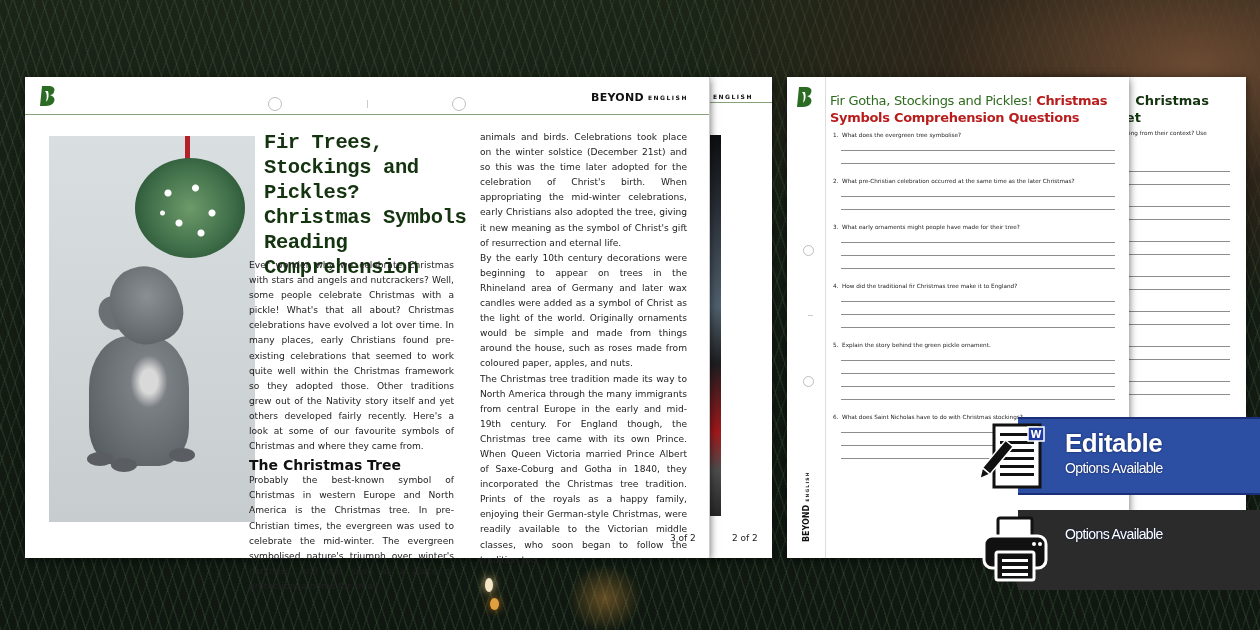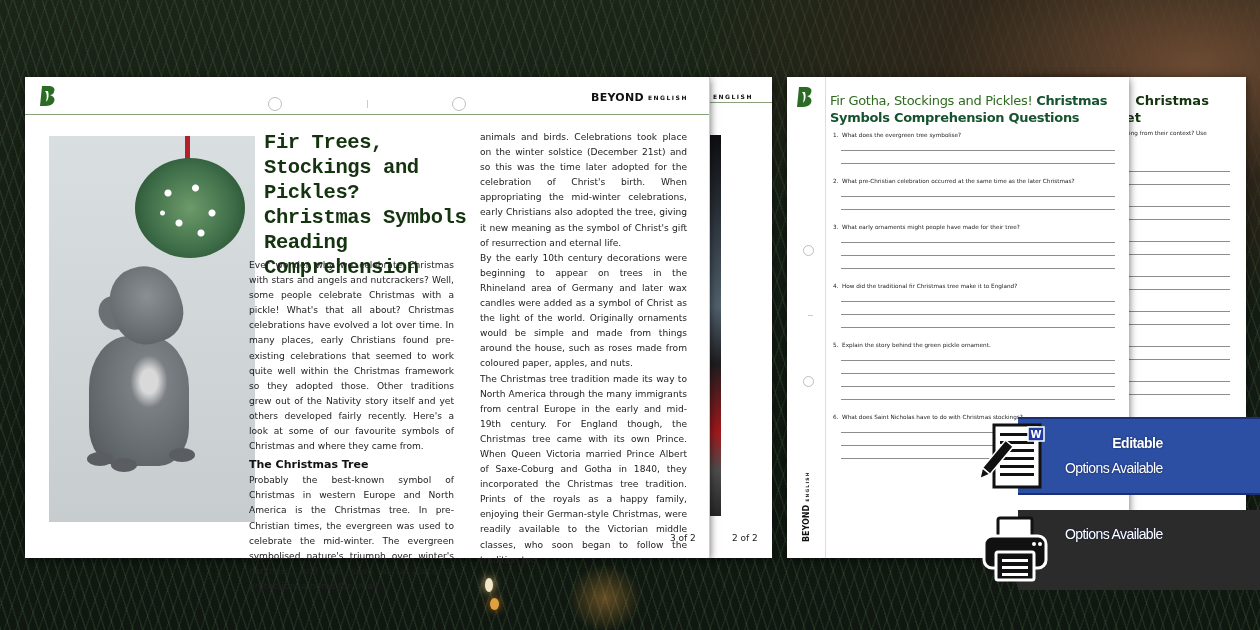--- a/index.html
+++ b/index.html
@@ -80,40 +80,40 @@
       position: absolute; left: 239px; top: 53px; width: 205px;
       font-family: Liberation Mono, monospace; font-weight: bold; font-size: 20.5px; line-height: 25px;
       color: #14330f; letter-spacing: -0.4px;
     }
     .body-text {
       position: absolute; font-family: "DejaVu Sans", sans-serif; font-size: 9.1px; line-height: 15.1px;
       color: #222; text-align: justify;
     }
     .body-text p + p { }
     .subhead {
-      font-family: "DejaVu Sans", sans-serif; font-weight: bold; font-size: 11px; color: #111;
+      font-family: "DejaVu Sans", sans-serif; font-weight: bold; font-size: 14px; color: #111;
       line-height: 16px; margin-top: 3px;
     }
     .page-num {
       position: absolute; font-family: "DejaVu Sans", sans-serif; font-size: 9px; color: #222;
     }
     .side-photo {
       position: absolute; left: 709px; top: 135px; width: 12px; height: 381px;
       background: linear-gradient(180deg, #0d0e10 0%, #2a3038 20%, #50606d 45%, #1e1e20 60%, #a1191c 78%, #4d4d4d 88%, #262626 100%);
     }
 
     
     .qpage-back { left: 1020px; top: 77px; width: 226px; height: 481px; }
     .qpage-front { left: 787px; top: 77px; width: 342px; height: 481px; }
     .q-sidebar-line { position: absolute; left: 38px; top: 0; bottom: 0; width: 1px; background: #ddd; }
     .q-title {
       position: absolute; left: 43px; top: 15px; width: 300px;
       font-family: "DejaVu Sans", sans-serif; font-size: 13px; line-height: 17px; color: #2e6b1f; letter-spacing: -0.3px;
     }
-    .q-title b { color: #14532d; }
+    .q-title b { color: #b91c1c; }
     .q-list { position: absolute; left: 46px; top: 55px; width: 282px; }
     .q-item { font-family: "DejaVu Sans", sans-serif; font-size: 5.7px; color: #222; }
     .q-line { height: 1px; background: #8d8d8d; margin: 12px 0 0 8px; }
     .q-item + .q-item { margin-top: 14px; }
     .back-title {
       position: absolute; left: 97px; top: 15px; font-family: "DejaVu Sans", sans-serif; font-weight: bold;
       font-size: 13px; line-height: 17px; color: #14330f;
     }
     .back-sub { position: absolute; left: 102px; top: 53px; font-family: "DejaVu Sans", sans-serif; font-size: 5.7px; color: #222; }
     .back-line { position: absolute; left: 108px; width: 102px; height: 1px; background: #8d8d8d; }
@@ -129,21 +129,21 @@
       position: absolute; left: 1018px; width: 242px; height: 78px; display: flex; align-items: center;
     }
     .badge-editable { top: 417px; background: #2c4fa3; border-top: 2px solid #1a2f78; border-bottom: 2px solid #1a2f78; }
     .badge-bw { top: 510px; background: #2b2b2b; height: 80px; }
     .badge-icon { position: absolute; left: -42px; top: 2px; width: 80px; height: 74px; }
     .badge-text {
       position: absolute; left: 47px; top: 12px; color: #fff;
       font-family: "Liberation Sans", sans-serif; line-height: 25px;
       text-shadow: 0 0 2px #0b1a4a;
     }
-    .badge-text .big { font-weight: bold; font-size: 14px; display: block; letter-spacing: -0.5px; text-align: right; }
+    .badge-text .big { font-weight: bold; font-size: 26px; display: block; letter-spacing: -0.5px; }
     .badge-text .small { font-size: 14px; display: block; letter-spacing: -0.6px; }
   </style>
 </head>
 <body>
 
 <div class="bg-light" style="left:485px;top:578px;width:8px;height:14px;background:#f4e7c8;box-shadow:0 0 10px #f5d28a;"></div>
 <div class="bg-light" style="left:490px;top:598px;width:9px;height:12px;background:#e0a040;box-shadow:0 0 8px #c77b20;"></div>
 
 <div class="page page-back">
   <span class="brand-small" style="left:5px;top:16px;">ENGLISH</span>

